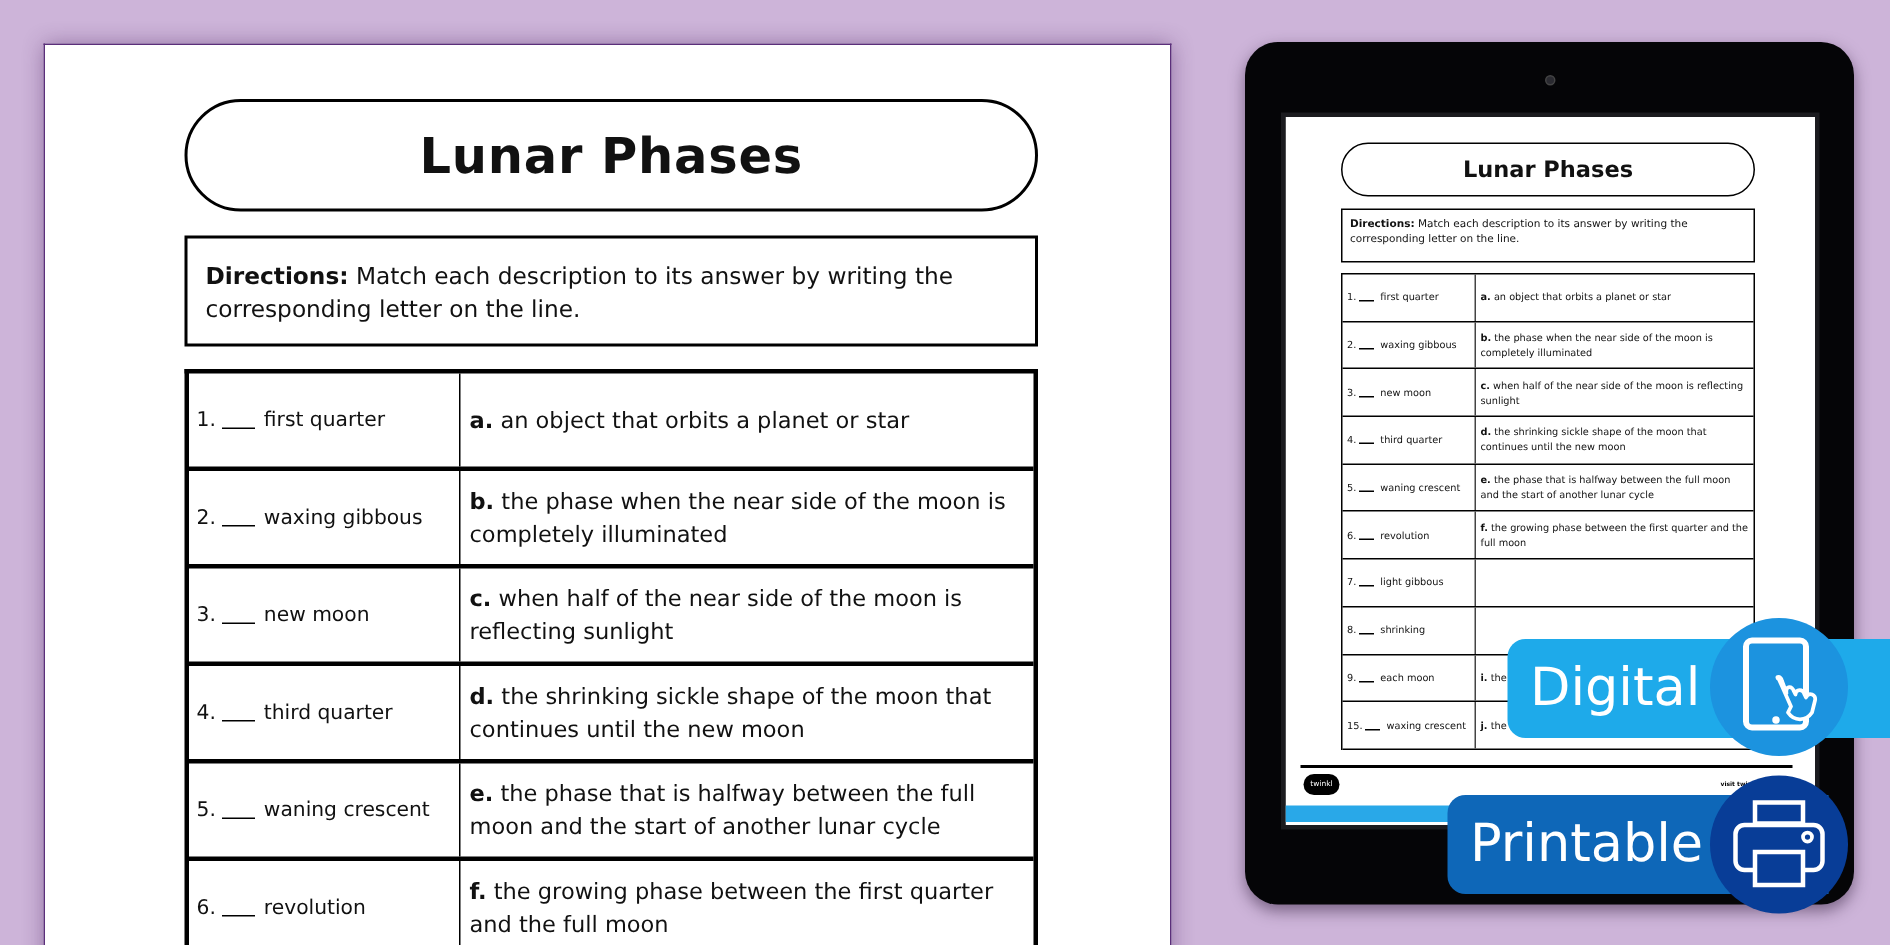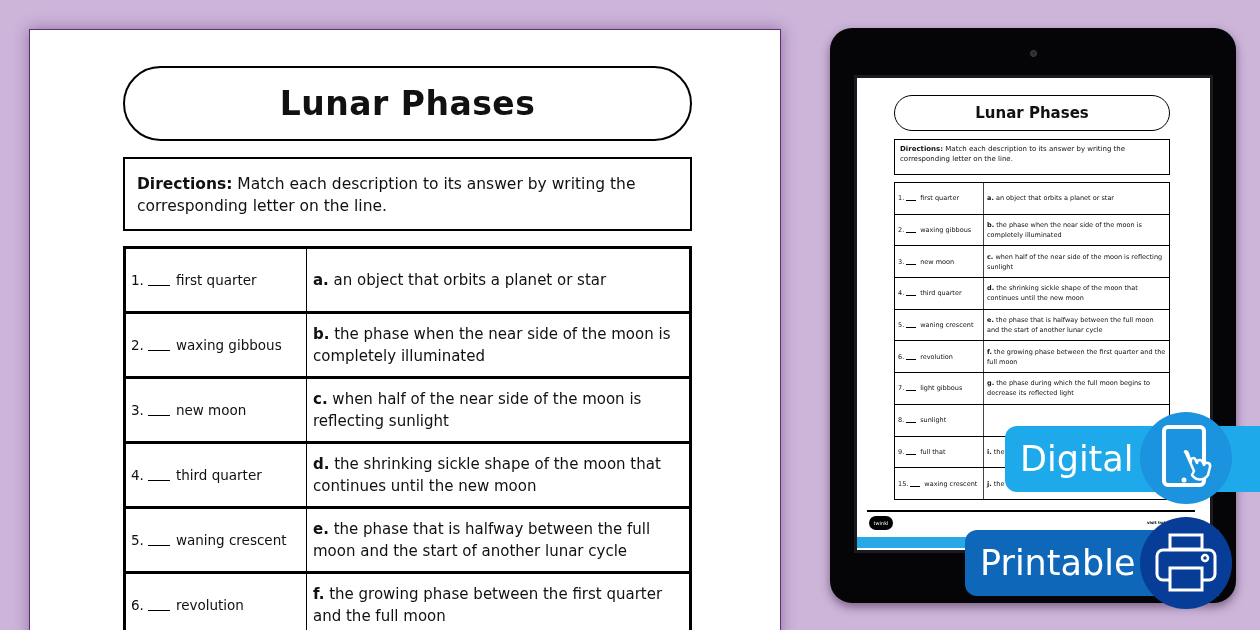--- a/index.html
+++ b/index.html
@@ -248,36 +248,33 @@
           <div class="m-right">
             <span><b>f.</b><span> the growing phase between the first quarter and the full moon</span></span>
           </div>
         </div>
         <div class="m-row">
           <div class="m-left">
             <span>7.</span>
             <span class="m-blank"></span>
             <span>light gibbous</span>
           </div>
-          <div class="m-right">
-            <span><b>g.</b><span> the phase during which the full moon begins to decrease its reflected light</span></span>
-          </div>
         </div>
         <div class="m-row">
           <div class="m-left">
             <span>8.</span>
             <span class="m-blank"></span>
-            <span>sunlight</span>
+            <span>shrinking</span>
           </div>
         </div>
         <div class="m-row">
           <div class="m-left">
             <span>9.</span>
             <span class="m-blank"></span>
-            <span>full that</span>
+            <span>each moon</span>
           </div>
           <div class="m-right">
             <span><b>i.</b><span> the</span></span>
           </div>
         </div>
         <div class="m-row">
           <div class="m-left">
             <span>15.</span>
             <span class="m-blank"></span>
             <span>waxing crescent</span>

